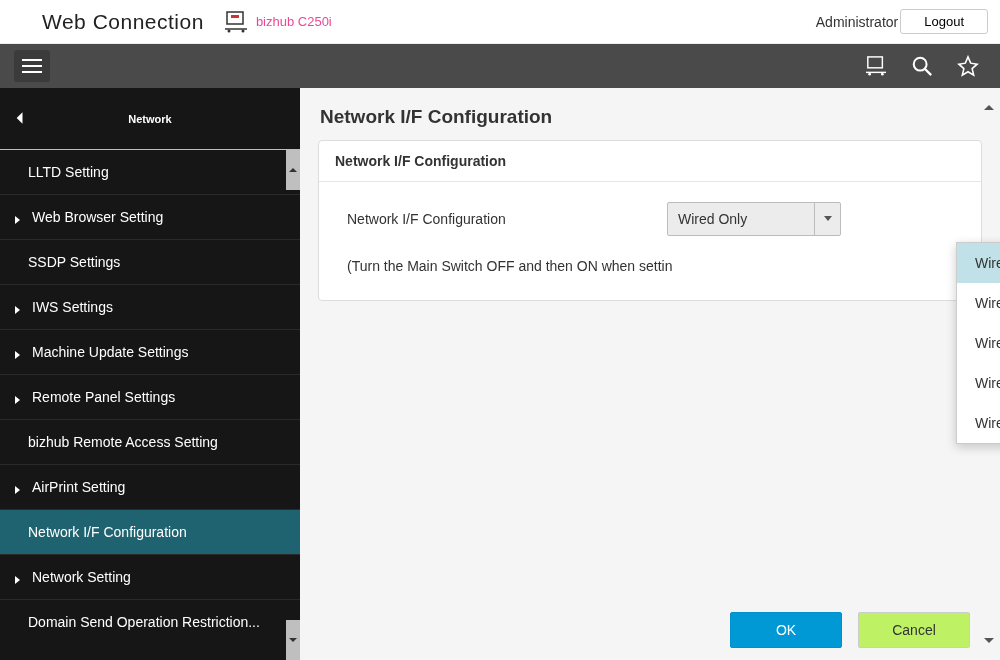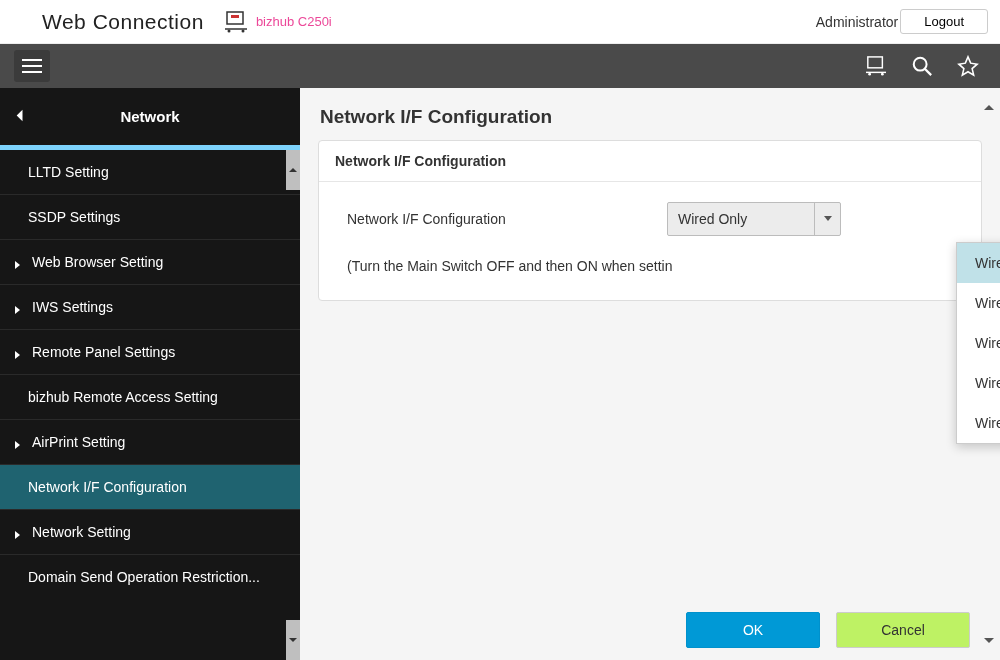--- a/index.html
+++ b/index.html
@@ -91,23 +91,23 @@
     display:flex;
     flex-direction:column;
     position:relative;
   }
   .sidebar-header {
     height: 62px;
     display:flex;
     align-items:center;
     justify-content:center;
     position:relative;
-    border-bottom:5px solid #7dd3fc;
+    border-bottom:1px solid #7dd3fc;
     font-weight:bold;
-    font-size:15px;
+    font-size:11px;
   }
   .sidebar-back {
     position:absolute;
     left:14px;
     top:50%;
     transform:translateY(-50%);
     cursor:pointer;
   }
   .sidebar-back svg{ fill:#fff; width:10px; height:14px;}
   .sidebar-list {
@@ -237,21 +237,21 @@
 
   
   .footer {
     position:absolute;
     bottom:12px;
     right:30px;
     display:flex;
     gap:16px;
   }
   .btn {
-    width:134px;
+    width:112px;
     height:36px;
     border-radius:2px;
     font-size:14px;
     display:flex;
     align-items:center;
     justify-content:center;
     cursor:pointer;
   }
   .btn-primary {
     background:#0099d6;
@@ -352,37 +352,45 @@
       <div class="sidebar-scroll-arrow up">
         <svg viewBox="0 0 10 10">
             <path d="M1 7l4-4 4 4z"></path>
           </svg>
       </div>
 
       <div class="sidebar-item">
         <span>LLTD Setting</span>
       </div>
       <div class="sidebar-item">
+        <span class="chev">
+            <svg viewBox="0 0 8 10">
+              <path d="M1 1l5 4-5 4z"></path>
+            </svg>
+          </span>
+        <span>Web Browser Setting</span>
+      </div>
+      <div class="sidebar-item">
         <span>SSDP Settings</span>
       </div>
       <div class="sidebar-item">
         <span class="chev">
             <svg viewBox="0 0 8 10">
               <path d="M1 1l5 4-5 4z"></path>
             </svg>
           </span>
-        <span>Web Browser Setting</span>
-      </div>
-      <div class="sidebar-item">
-        <span class="chev">
-            <svg viewBox="0 0 8 10">
-              <path d="M1 1l5 4-5 4z"></path>
-            </svg>
-          </span>
         <span>IWS Settings</span>
+      </div>
+      <div class="sidebar-item">
+        <span class="chev">
+            <svg viewBox="0 0 8 10">
+              <path d="M1 1l5 4-5 4z"></path>
+            </svg>
+          </span>
+        <span>Machine Update Settings</span>
       </div>
       <div class="sidebar-item">
         <span class="chev">
             <svg viewBox="0 0 8 10">
               <path d="M1 1l5 4-5 4z"></path>
             </svg>
           </span>
         <span>Remote Panel Settings</span>
       </div>
       <div class="sidebar-item">

